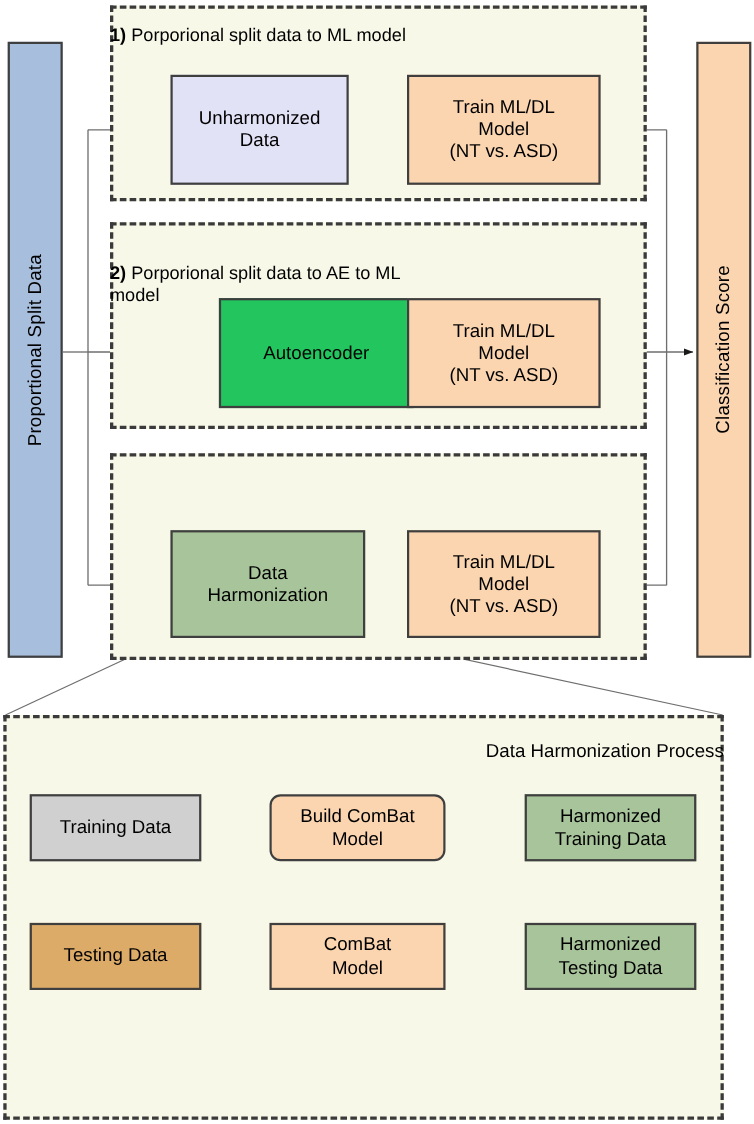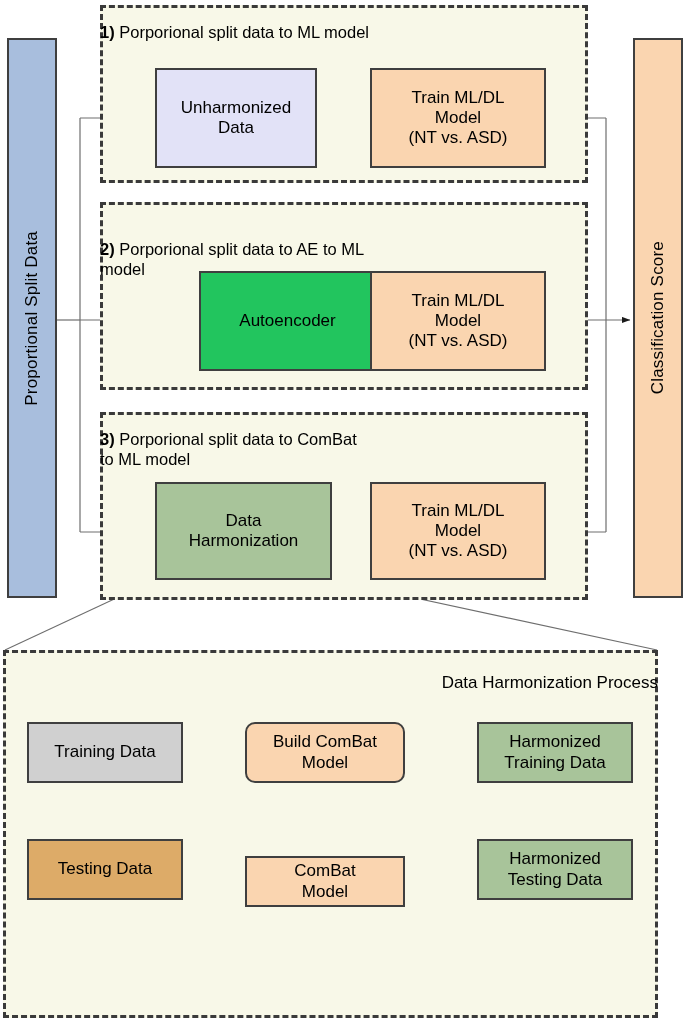--- a/index.html
+++ b/index.html
@@ -177,41 +177,37 @@
   <div class="panel-title" style="left:100px; top:220px; width:488px;margin-top:20px;">
     <b>2)</b><span class="reg" style="white-space:pre-line;"> Porporional split data to AE to ML
 model</span>
   </div>
   <div class="node" style="left:155px; top:271px; width:177px; height:100px; background:#22c55e; font-size:17px;margin-left:44px;">Autoencoder</div>
   <div class="node" style="left:370px; top:271px; width:176px; height:100px; background:#fad5b0; font-size:17px;">Train ML/DL
 Model
 (NT vs. ASD)</div>
 
   <div class="panel" style="left:100px; top:412px; width:488px; height:188px;"></div>
-  <div class="panel-title" style="left:100px; top:430px; width:488px;">
-    <b>3)</b><span class="reg" style="white-space:pre-line;"> Porporional split data to ComBat
-to ML model</span>
-  </div>
   <div class="node" style="left:155px; top:482px; width:177px; height:98px; background:#a8c49a; font-size:17px;">Data
 Harmonization</div>
   <div class="node" style="left:370px; top:482px; width:176px; height:98px; background:#fad5b0; font-size:17px;">Train ML/DL
 Model
 (NT vs. ASD)</div>
 
   <div class="panel" style="left:3px; top:650px; width:655px; height:368px;"></div>
   <div class="sub-title" style="left:3px; top:673px; width:655px;">Data Harmonization Process</div>
 
   <div class="node" style="left:27px; top:722px; width:156px; height:61px; background:#d0d0d0; font-size:17px;">Training Data</div>
 
   <div class="node" style="left:27px; top:839px; width:156px; height:61px; background:#ddab68; font-size:17px;">Testing Data</div>
 
   <div class="node" style="left:245px; top:722px; width:160px; height:61px; background:#fad5b0; font-size:17px;border-radius:10px;">Build ComBat
 Model</div>
 
-  <div class="node" style="left:245px; top:839px; width:160px; height:51px; background:#fad5b0; font-size:17px;margin-top:17px;">ComBat
+  <div class="node" style="left:245px; top:839px; width:160px; height:61px; background:#fad5b0; font-size:17px;">ComBat
 Model</div>
 
   <div class="node" style="left:477px; top:722px; width:156px; height:61px; background:#a8c49a; font-size:17px;">Harmonized
 Training Data</div>
 
   <div class="node" style="left:477px; top:839px; width:156px; height:61px; background:#a8c49a; font-size:17px;">Harmonized
 Testing Data</div>
 
 
 </div>

